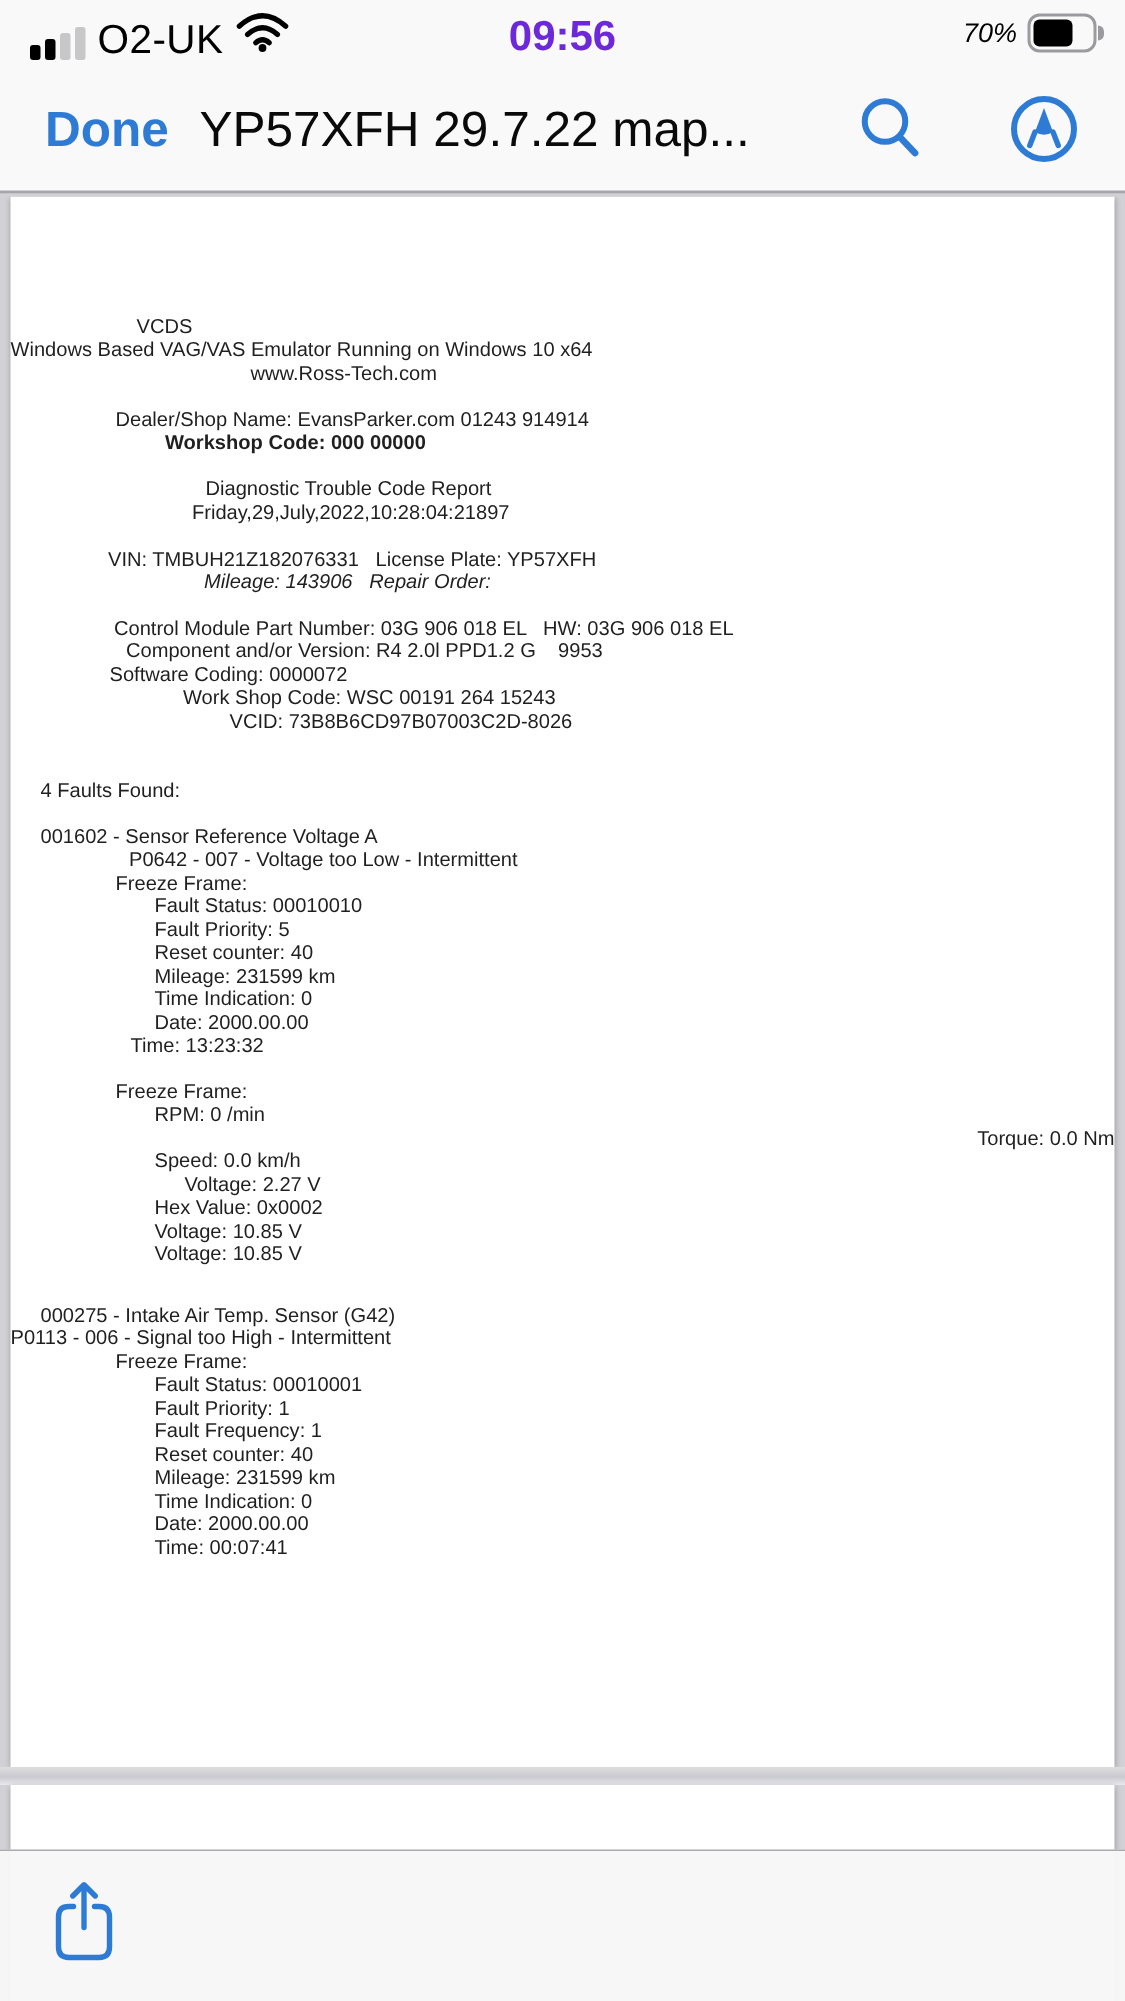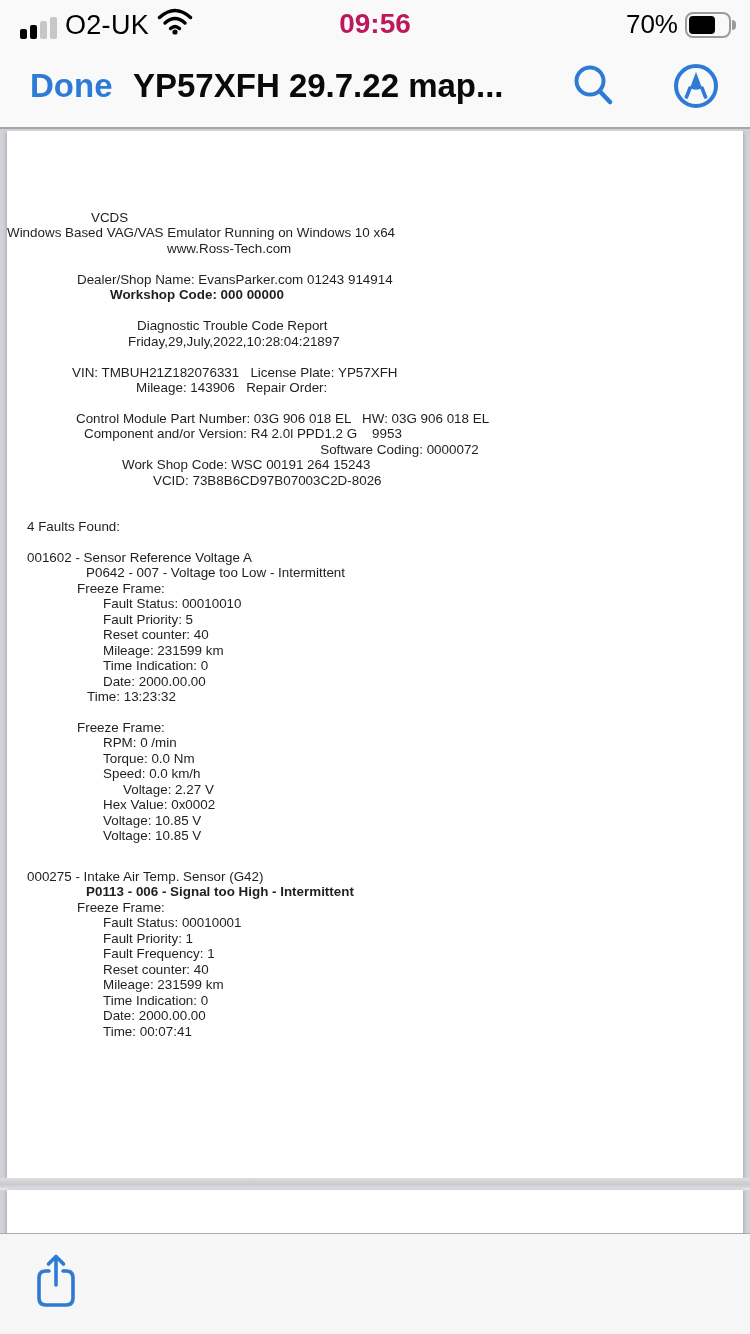--- a/index.html
+++ b/index.html
@@ -21,32 +21,32 @@
   .statusbar{position:absolute;top:0;left:0;right:0;height:44px;background:var(--bar-bg);z-index:5;}
   .sb-left{position:absolute;left:20px;top:8px;display:flex;align-items:flex-end;gap:8px;}
   .signal{display:flex;align-items:flex-end;gap:3px;height:23px;}
   .signal .bar{width:7px;border-radius:2px;background:#000;}
   .signal .bar.b1{height:10px;}
   .signal .bar.b2{height:14px;}
   .signal .bar.b3{height:18px;background:var(--muted-gray);}
   .signal .bar.b4{height:22px;background:var(--muted-gray);}
   .carrier{font-size:27px;color:#000;letter-spacing:.3px;line-height:27px;position:relative;top:0px;}
   .wifi{position:relative;top:0px;}
-  .sb-time{position:absolute;left:0;right:0;top:8px;text-align:center;font-size:28px;font-weight:600;color:#be185d;}
+  .sb-time{position:absolute;left:0;right:0;top:8px;text-align:center;font-size:28px;font-weight:600;color:#6d28d9;}
   .sb-right{position:absolute;right:10px;top:9px;display:flex;align-items:center;gap:7px;}
-  .batt-pct{font-size:26px;color:#000;}
+  .batt-pct{font-size:18px;color:#000;font-style:italic;}
   .battery{position:relative;width:55px;height:26px;}
   .batt-body{position:absolute;left:0;top:0;width:46px;height:26px;border:2.5px solid #9b9b9f;border-radius:8px;}
   .batt-fill{position:absolute;left:4px;top:4px;width:26px;height:18px;background:#000;border-radius:4px;}
   .batt-nub{position:absolute;right:4px;top:8px;width:4px;height:10px;background:#9b9b9f;border-radius:0 4px 4px 0;}
 
   
   .navbar{position:absolute;top:44px;left:0;right:0;height:85px;background:var(--bar-bg);border-bottom:2px solid var(--hairline);z-index:5;display:flex;align-items:center;}
   .done-btn{position:absolute;left:30px;font-size:33px;font-weight:700;color:var(--accent);background:none;border:none;font-family:inherit;cursor:pointer;}
-  .nav-title{position:absolute;left:133px;max-width:400px;font-size:33px;font-weight:700;color:#0a0a0a;white-space:nowrap;overflow:hidden;}
+  .nav-title{position:absolute;left:133px;max-width:400px;font-size:33px;font-weight:400;color:#0a0a0a;white-space:nowrap;overflow:hidden;}
   .nav-icon-btn{position:absolute;width:52px;height:52px;background:none;border:none;cursor:pointer;padding:0;}
   .nav-icon-btn.search{right:130px;}
   .nav-icon-btn.markup{right:28px;}
 
   
   .doc-area{position:absolute;top:131px;left:0;right:0;bottom:0;background:var(--viewer-bg);overflow:hidden;}
   .page{background:var(--page-bg);margin:0 7px;box-shadow:0 1px 4px rgba(0,0,0,.30);}
   .page1{height:1047px;padding-top:79px;}
   .page-gap{height:12px;background:linear-gradient(#dededf,#c9c9d0 55%,#e9e9ee);}
   .page2{height:220px;}
@@ -122,53 +122,53 @@
           <div class="rl" style="">Windows Based VAG/VAS Emulator Running on Windows 10 x64</div>
           <div class="rl" style="margin-left: 160px;">www.Ross-Tech.com</div>
           <div class="rl" style="margin-left: 0px;">&nbsp;</div>
           <div class="rl" style="margin-left: 70px;">Dealer/Shop Name: EvansParker.com 01243 914914</div>
           <div class="rl" style="margin-left: 103px; font-weight: bold;">Workshop Code: 000 00000</div>
           <div class="rl" style="margin-left: 0px;">&nbsp;</div>
           <div class="rl" style="margin-left: 130px;">Diagnostic Trouble Code Report</div>
           <div class="rl" style="margin-left: 121px;">Friday,29,July,2022,10:28:04:21897</div>
           <div class="rl" style="margin-left: 0px;">&nbsp;</div>
           <div class="rl" style="margin-left: 65px;">VIN: TMBUH21Z182076331   License Plate: YP57XFH</div>
-          <div class="rl" style="margin-left: 129px;">Mileage: 143906   Repair Order:</div>
+          <div class="rl" style="margin-left: 129px; font-style: italic;">Mileage: 143906   Repair Order:</div>
           <div class="rl" style="margin-left: 0px;">&nbsp;</div>
           <div class="rl" style="margin-left: 69px;">Control Module Part Number: 03G 906 018 EL   HW: 03G 906 018 EL</div>
           <div class="rl" style="margin-left: 77px;">Component and/or Version: R4 2.0l PPD1.2 G    9953</div>
-          <div class="rl" style="margin-left: 49px; text-align: center;">Software Coding: 0000072</div>
+          <div class="rl" style="margin-left: 66px;">Software Coding: 0000072</div>
           <div class="rl" style="margin-left: 115px;">Work Shop Code: WSC 00191 264 15243</div>
           <div class="rl" style="margin-left: 146px;">VCID: 73B8B6CD97B07003C2D-8026</div>
           <div class="rl" style="margin-left: 0px;">&nbsp;</div>
           <div class="rl" style="margin-left: 0px;">&nbsp;</div>
           <div class="rl" style="margin-left: 20px;">4 Faults Found:</div>
           <div class="rl" style="margin-left: 0px;">&nbsp;</div>
           <div class="rl" style="margin-left: 20px;">001602 - Sensor Reference Voltage A</div>
           <div class="rl" style="margin-left: 79px;">P0642 - 007 - Voltage too Low - Intermittent</div>
           <div class="rl" style="margin-left: 70px;">Freeze Frame:</div>
           <div class="rl" style="margin-left: 96px;">Fault Status: 00010010</div>
           <div class="rl" style="margin-left: 96px;">Fault Priority: 5</div>
           <div class="rl" style="margin-left: 96px;">Reset counter: 40</div>
           <div class="rl" style="margin-left: 96px;">Mileage: 231599 km</div>
           <div class="rl" style="margin-left: 96px;">Time Indication: 0</div>
           <div class="rl" style="margin-left: 96px;">Date: 2000.00.00</div>
           <div class="rl" style="margin-left: 80px;">Time: 13:23:32</div>
           <div class="rl" style="margin-left: 0px;">&nbsp;</div>
           <div class="rl" style="margin-left: 70px;">Freeze Frame:</div>
           <div class="rl" style="margin-left: 96px;">RPM: 0 /min</div>
-          <div class="rl" style="margin-left: 96px;">Torque: 0.0 Nm</div>
+          <div class="rl" style="margin-left: 96px; text-align: right;">Torque: 0.0 Nm</div>
           <div class="rl" style="margin-left: 96px;">Speed: 0.0 km/h</div>
           <div class="rl" style="margin-left: 116px;">Voltage: 2.27 V</div>
           <div class="rl" style="margin-left: 96px;">Hex Value: 0x0002</div>
           <div class="rl" style="margin-left: 96px;">Voltage: 10.85 V</div>
           <div class="rl" style="margin-left: 96px;">Voltage: 10.85 V</div>
           <div class="rl" style="margin-left: 0px;">&nbsp;</div>
           <div class="rl" style="margin-left: 20px; margin-top: 10px;">000275 - Intake Air Temp. Sensor (G42)</div>
-          <div class="rl" style="margin-left: 79px; font-weight: bold;">P0113 - 006 - Signal too High - Intermittent</div>
+          <div class="rl" style="">P0113 - 006 - Signal too High - Intermittent</div>
           <div class="rl" style="margin-left: 70px;">Freeze Frame:</div>
           <div class="rl" style="margin-left: 96px;">Fault Status: 00010001</div>
           <div class="rl" style="margin-left: 96px;">Fault Priority: 1</div>
           <div class="rl" style="margin-left: 96px;">Fault Frequency: 1</div>
           <div class="rl" style="margin-left: 96px;">Reset counter: 40</div>
           <div class="rl" style="margin-left: 96px;">Mileage: 231599 km</div>
           <div class="rl" style="margin-left: 96px;">Time Indication: 0</div>
           <div class="rl" style="margin-left: 96px;">Date: 2000.00.00</div>
           <div class="rl" style="margin-left: 96px;">Time: 00:07:41</div>
         </div>

